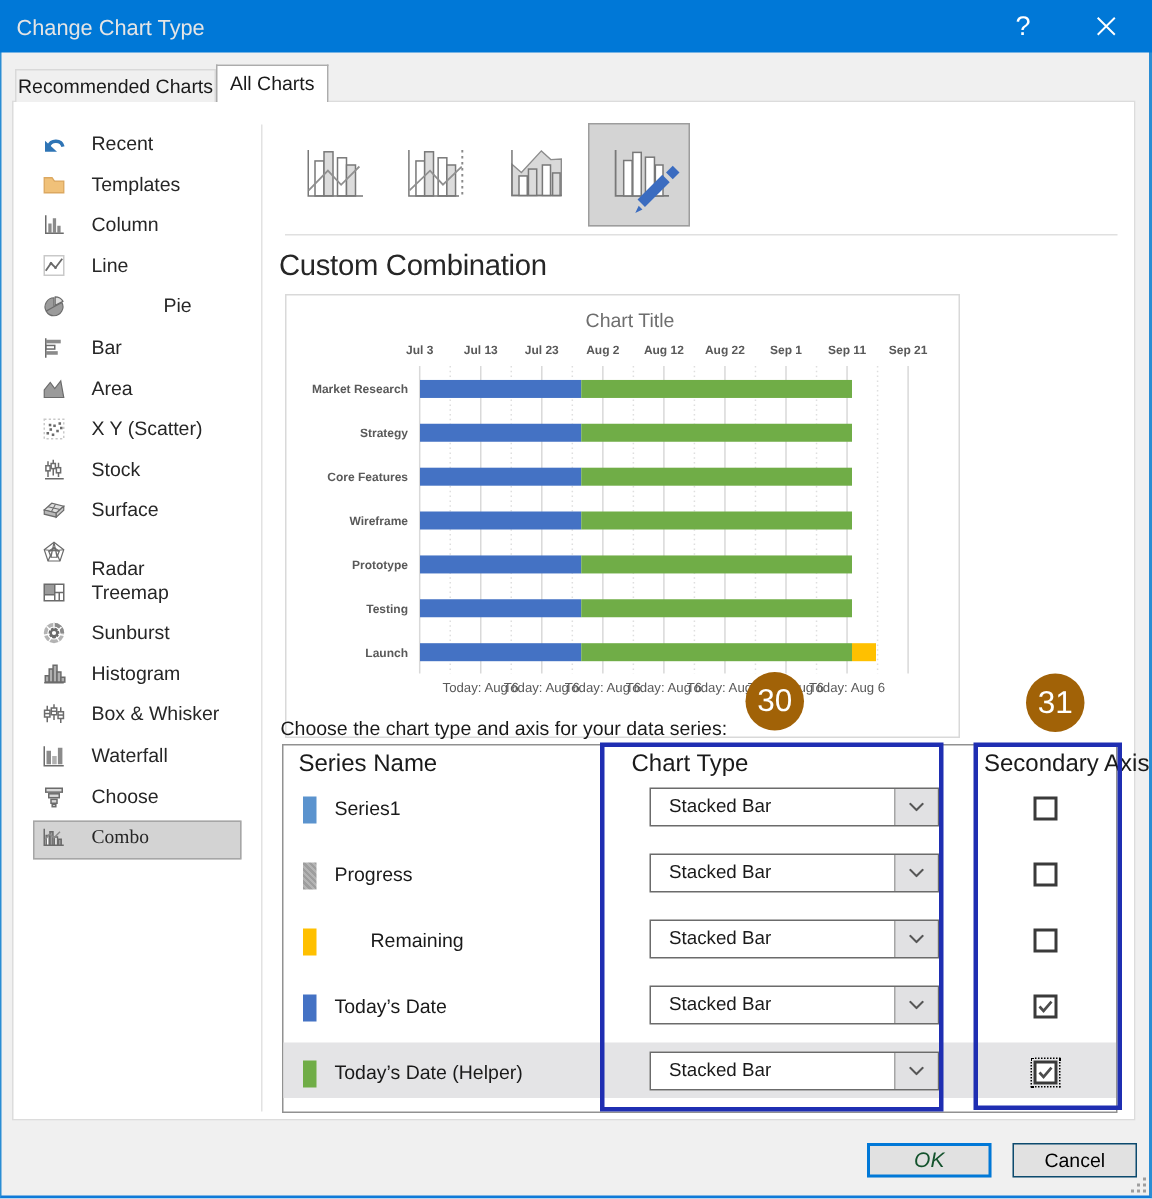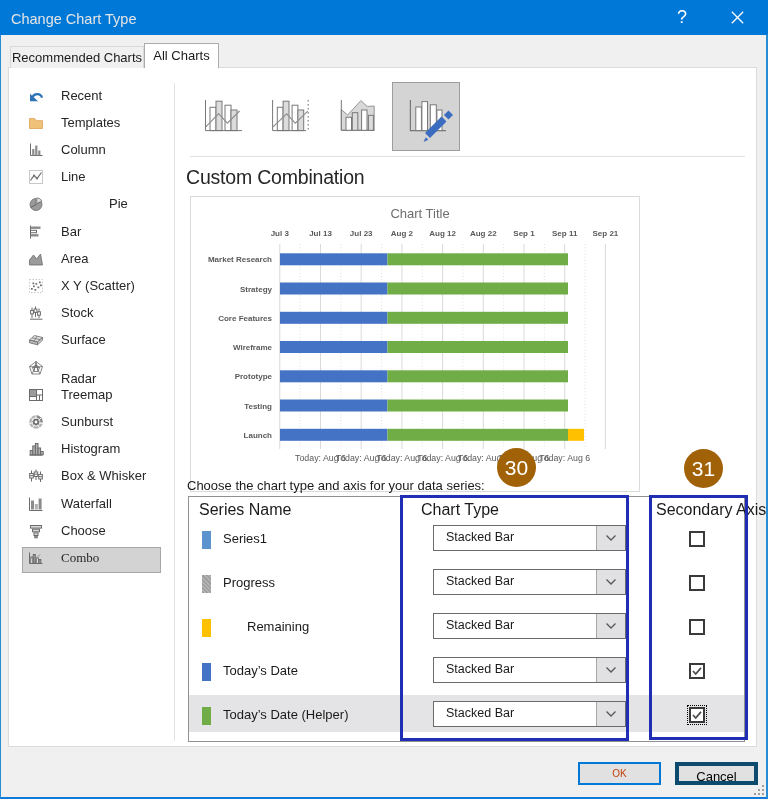--- a/index.html
+++ b/index.html
@@ -33,22 +33,22 @@
 .sname { position:absolute; left:223px; font-size:13px; color:#1a1a1a; }
 .dd { position:absolute; left:433px; width:193px; height:26px; border:1px solid #6b6b6b; background:#fff; font-size:12.5px; color:#1a1a1a; }
 .dd .txt { position:absolute; left:12px; top:4px;text-align:center; }
 .dd .btn { position:absolute; right:0; top:0; width:29px; height:24px; background:#e1e1e3; border-left:1px solid #a6a6a6; }
 .cb { position:absolute; left:689px; width:16px; height:16px; border:2px solid #3a3a3a; background:#fff; }
 
 .rect30 { position:absolute; left:400px; top:495px; width:229px; height:246px; border:3px solid #1f2eb2; z-index:5; }
 .rect31 { position:absolute; left:649px; top:495px; width:99px; height:245px; border:3px solid #1f2eb2; z-index:5; }
 .circ { position:absolute; width:39px; height:39px; border-radius:50%; background:#a16207; color:#fff; font-size:21px; text-align:center; line-height:39px; z-index:6; }
 
-.okbtn { position:absolute; left:578px; top:762px; width:83px; height:23px; background:#e1e1e1; border:2px solid #0078d7; font-size:10px; color:#c2410c; text-align:center; line-height:19px; }
-.cancelbtn { position:absolute; left:675px; top:762px; width:83px; height:23px; background:#e1e1e1; border:4px solid #0c4a6e; font-size:13px; color:#000; text-align:center; line-height:21px; }
+.okbtn { position:absolute; left:578px; top:762px; width:83px; height:23px; background:#e1e1e1; border:2px solid #0078d7; font-size:14px; color:#14532d; text-align:center; line-height:19px;font-style:italic; }
+.cancelbtn { position:absolute; left:675px; top:762px; width:83px; height:23px; background:#e1e1e1; border:1px solid #0c4a6e; font-size:13px; color:#000; text-align:center; line-height:21px; }
 </style>
 </head>
 <body>
 <div class="win"></div>
 <div class="page"></div>
 <div class="titlebar">
   <div class="titletext">Change Chart Type</div>
   <div class="helpbtn">?</div>
   <svg style="position:absolute;left:731px;top:11px" width="13" height="13" viewBox="0 0 13 13">
       <path d="M0.8 0.8 L12.2 12.2 M12.2 0.8 L0.8 12.2" stroke="#fff" stroke-width="1.3"></path>

